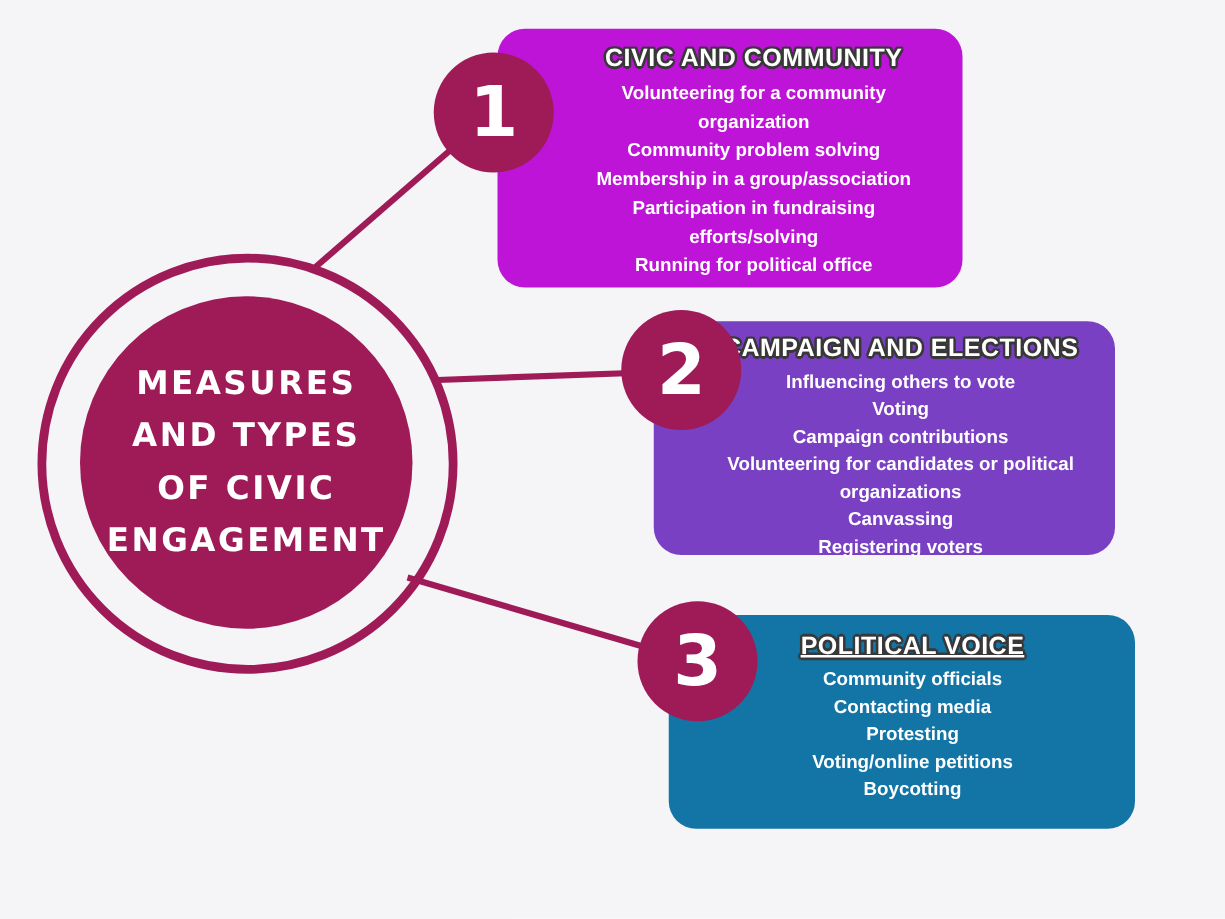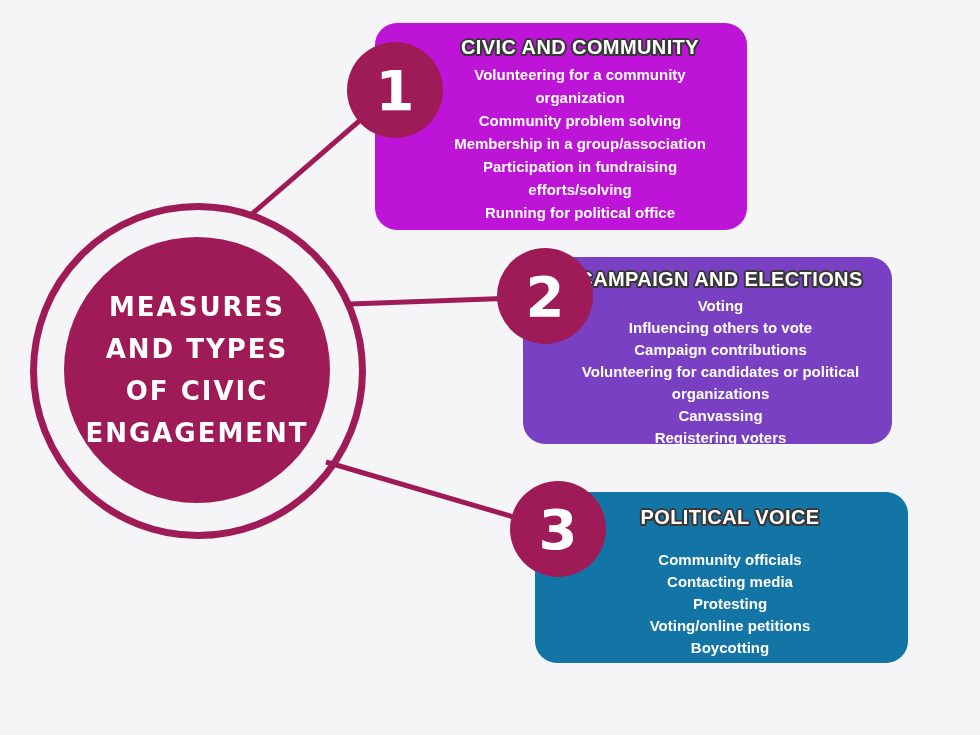--- a/index.html
+++ b/index.html
@@ -27,36 +27,36 @@
     position:absolute;width:96px;height:96px;border-radius:50%;
     display:flex;align-items:center;justify-content:center;
     color:#fff;font-family:"DejaVu Sans",sans-serif;font-weight:bold;font-size:56px;
   }
   #badge1{left:347px;top:42px;}
   #badge2{left:497px;top:248px;}
   #badge3{left:510px;top:481px;}
 
   
   .box{position:absolute;border-radius:22px;box-sizing:border-box;color:#fff;}
-  #box1{left:375px;top:23px;width:372px;height:207px;padding:13px 0 0 55px;}
+  #box1{left:398px;top:23px;width:372px;height:207px;padding:13px 0 0 55px;}
   #box2{left:523px;top:257px;width:369px;height:187px;padding:11px 0 0 30px;}
   #box3{left:535px;top:492px;width:373px;height:171px;padding:14px 0 0 30px;}
   #box1 .content{width:300px;}
   #box2 .content{width:335px;}
   #box3 .content{width:330px;}
 
   .section-title{
     text-align:center;font-weight:bold;font-size:20px;letter-spacing:.4px;color:#fff;
     text-shadow:
       -1.5px -1.5px 0 #383838, 1.5px -1.5px 0 #383838,
       -1.5px  1.5px 0 #383838, 1.5px  1.5px 0 #383838,
       -2px 0 0 #383838, 2px 0 0 #383838, 0 -2px 0 #383838, 0 2px 0 #383838;
     margin-bottom:4px;white-space:nowrap;
   }
-  #box3 .section-title{margin-bottom:20px;}
+  #box3 .section-title{margin-bottom:4px;text-decoration:underline;}
 
   .items{text-align:center;font-weight:bold;font-size:15px;color:#fff;}
   #box1 .items{line-height:23px;}
   #box2 .items{line-height:22px;}
   #box3 .items{line-height:22px;}
 </style>
 </head>
 <body>
 
 <div class="canvas" style="background: rgb(245, 244, 246);">
@@ -86,22 +86,22 @@
           <div>Participation in fundraising efforts/solving</div>
           <div>Running for political office</div>
         </div>
     </div>
   </div>
 
   <div class="box" id="box2" style="background: rgb(122, 64, 195);">
     <div class="content">
       <div class="section-title">CAMPAIGN AND ELECTIONS</div>
       <div class="items">
+          <div>Influencing others to vote</div>
           <div>Voting</div>
-          <div>Influencing others to vote</div>
           <div>Campaign contributions</div>
           <div>Volunteering for candidates or political organizations</div>
           <div>Canvassing</div>
           <div>Registering voters</div>
         </div>
     </div>
   </div>
 
   <div class="box" id="box3" style="background: rgb(19, 117, 166);">
     <div class="content">

